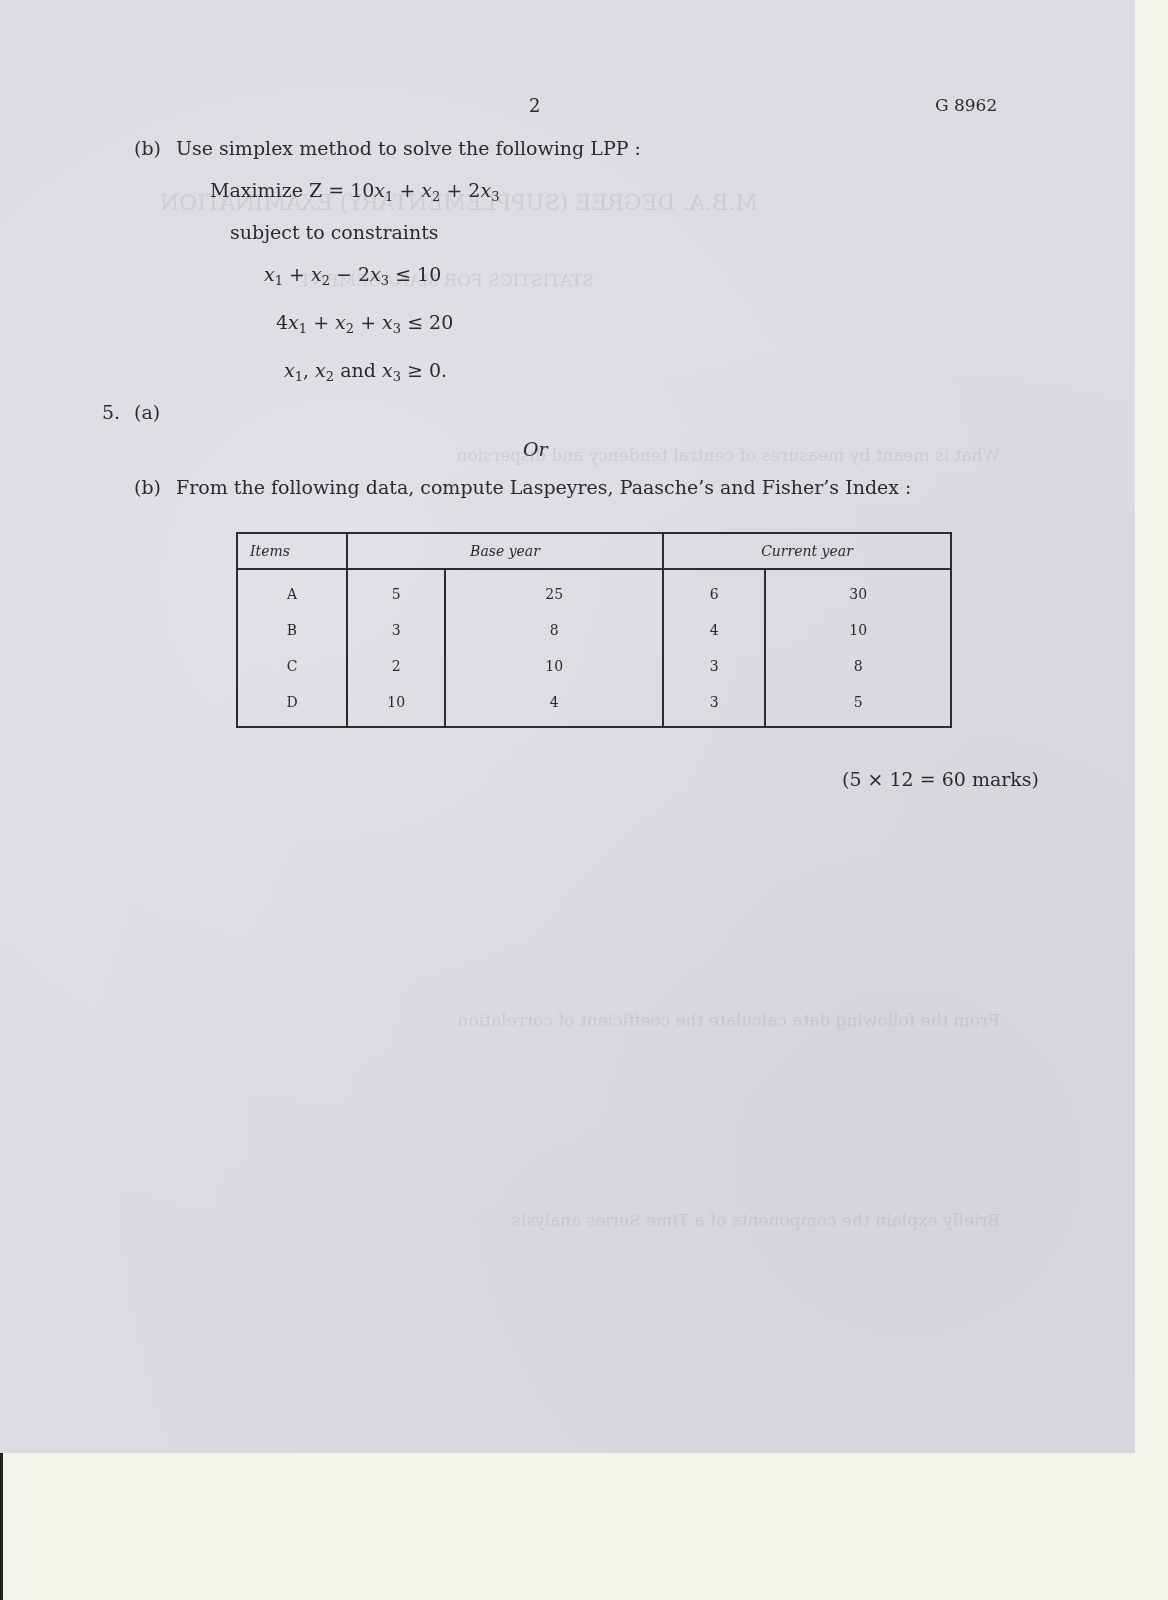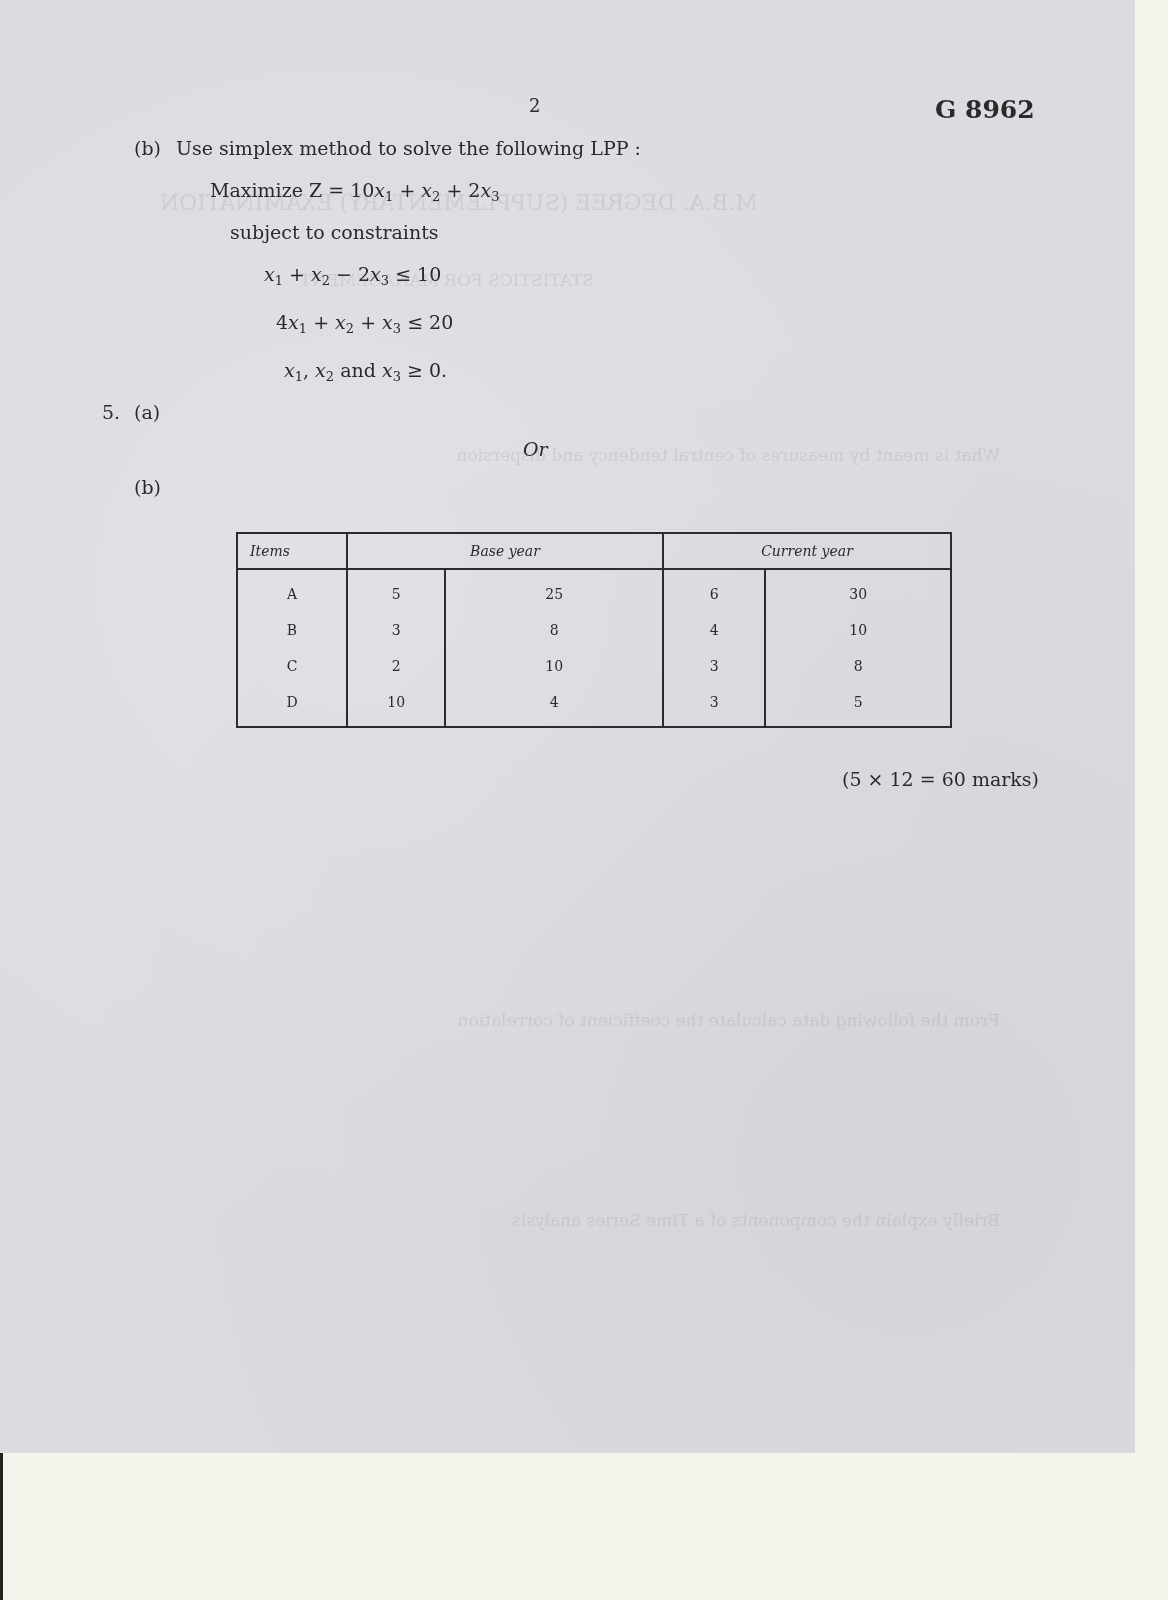--- a/index.html
+++ b/index.html
@@ -39,37 +39,38 @@
 
 <div class="paper">
 
   <div class="ghost" style="left:160px;top:190px;font-size:22px;">M.B.A. DEGREE (SUPPLEMENTARY) EXAMINATION</div>
   <div class="ghost" style="left:300px;top:270px;">STATISTICS FOR MANAGEMENT</div>
   <div class="ghost" style="left:100px;top:445px;width:900px;">What is meant by measures of central tendency and dispersion</div>
   <div class="ghost" style="left:100px;top:1010px;width:900px;">From the following data calculate the coefficient of correlation</div>
   <div class="ghost" style="left:100px;top:1210px;width:900px;">Briefly explain the components of a Time Series analysis</div>
 
   <div class="txt" style="left:529px;top:95px;font-size:18px;">2</div>
-  <div class="txt" style="left:935px;top:95px;font-weight:bold;font-size:25px;">G 8962</div>
+  <div class="txt" style="left:935px;top:95px;font-weight:normal;font-size:17px;">G 8962</div>
 
   <div class="txt" style="left:134px;top:137px;">(b)</div>
   <div class="txt" style="left:176px;top:137px;">Use simplex method to solve the following LPP :</div>
 
   <div class="txt math" style="left:210px;top:179px;">Maximize Z = 10<i>x</i><sub>1</sub> + <i>x</i><sub>2</sub> + 2<i>x</i><sub>3</sub></div>
   <div class="txt" style="left:230px;top:221px;">subject to constraints</div>
   <div class="txt math" style="left:264px;top:263px;"><i>x</i><sub>1</sub> + <i>x</i><sub>2</sub> − 2<i>x</i><sub>3</sub> ≤ 10</div>
   <div class="txt math" style="left:270px;top:311px;margin-left:6px;">4<i>x</i><sub>1</sub> + <i>x</i><sub>2</sub> + <i>x</i><sub>3</sub> ≤ 20</div>
   <div class="txt math" style="left:284px;top:359px;"><i>x</i><sub>1</sub>, <i>x</i><sub>2</sub> and <i>x</i><sub>3</sub> ≥ 0.</div>
 
   <div class="txt" style="left:102px;top:401px;">5.</div>
   <div class="txt" style="left:134px;top:401px;">(a)</div>
 
   <div class="txt" style="left:523px;top:438px;font-style:italic;">Or</div>
 
   <div class="txt" style="left:134px;top:476px;">(b)</div>
+  <div class="txt" style="left:176px;top:476px;">From the following data, compute Laspeyres, Paasche’s and Fisher’s Index :</div>
 
   <table class="data">
     <tbody>
         <tr class="hdr">
       <td class="col-items"><span>Items</span></td>
       <td colspan="2" style="width:314px;">Base year</td>
       <td colspan="2" style="width:286px;">Current year</td>
     </tr>
     <tr class="body">
       <td style="padding:6px 0;">

